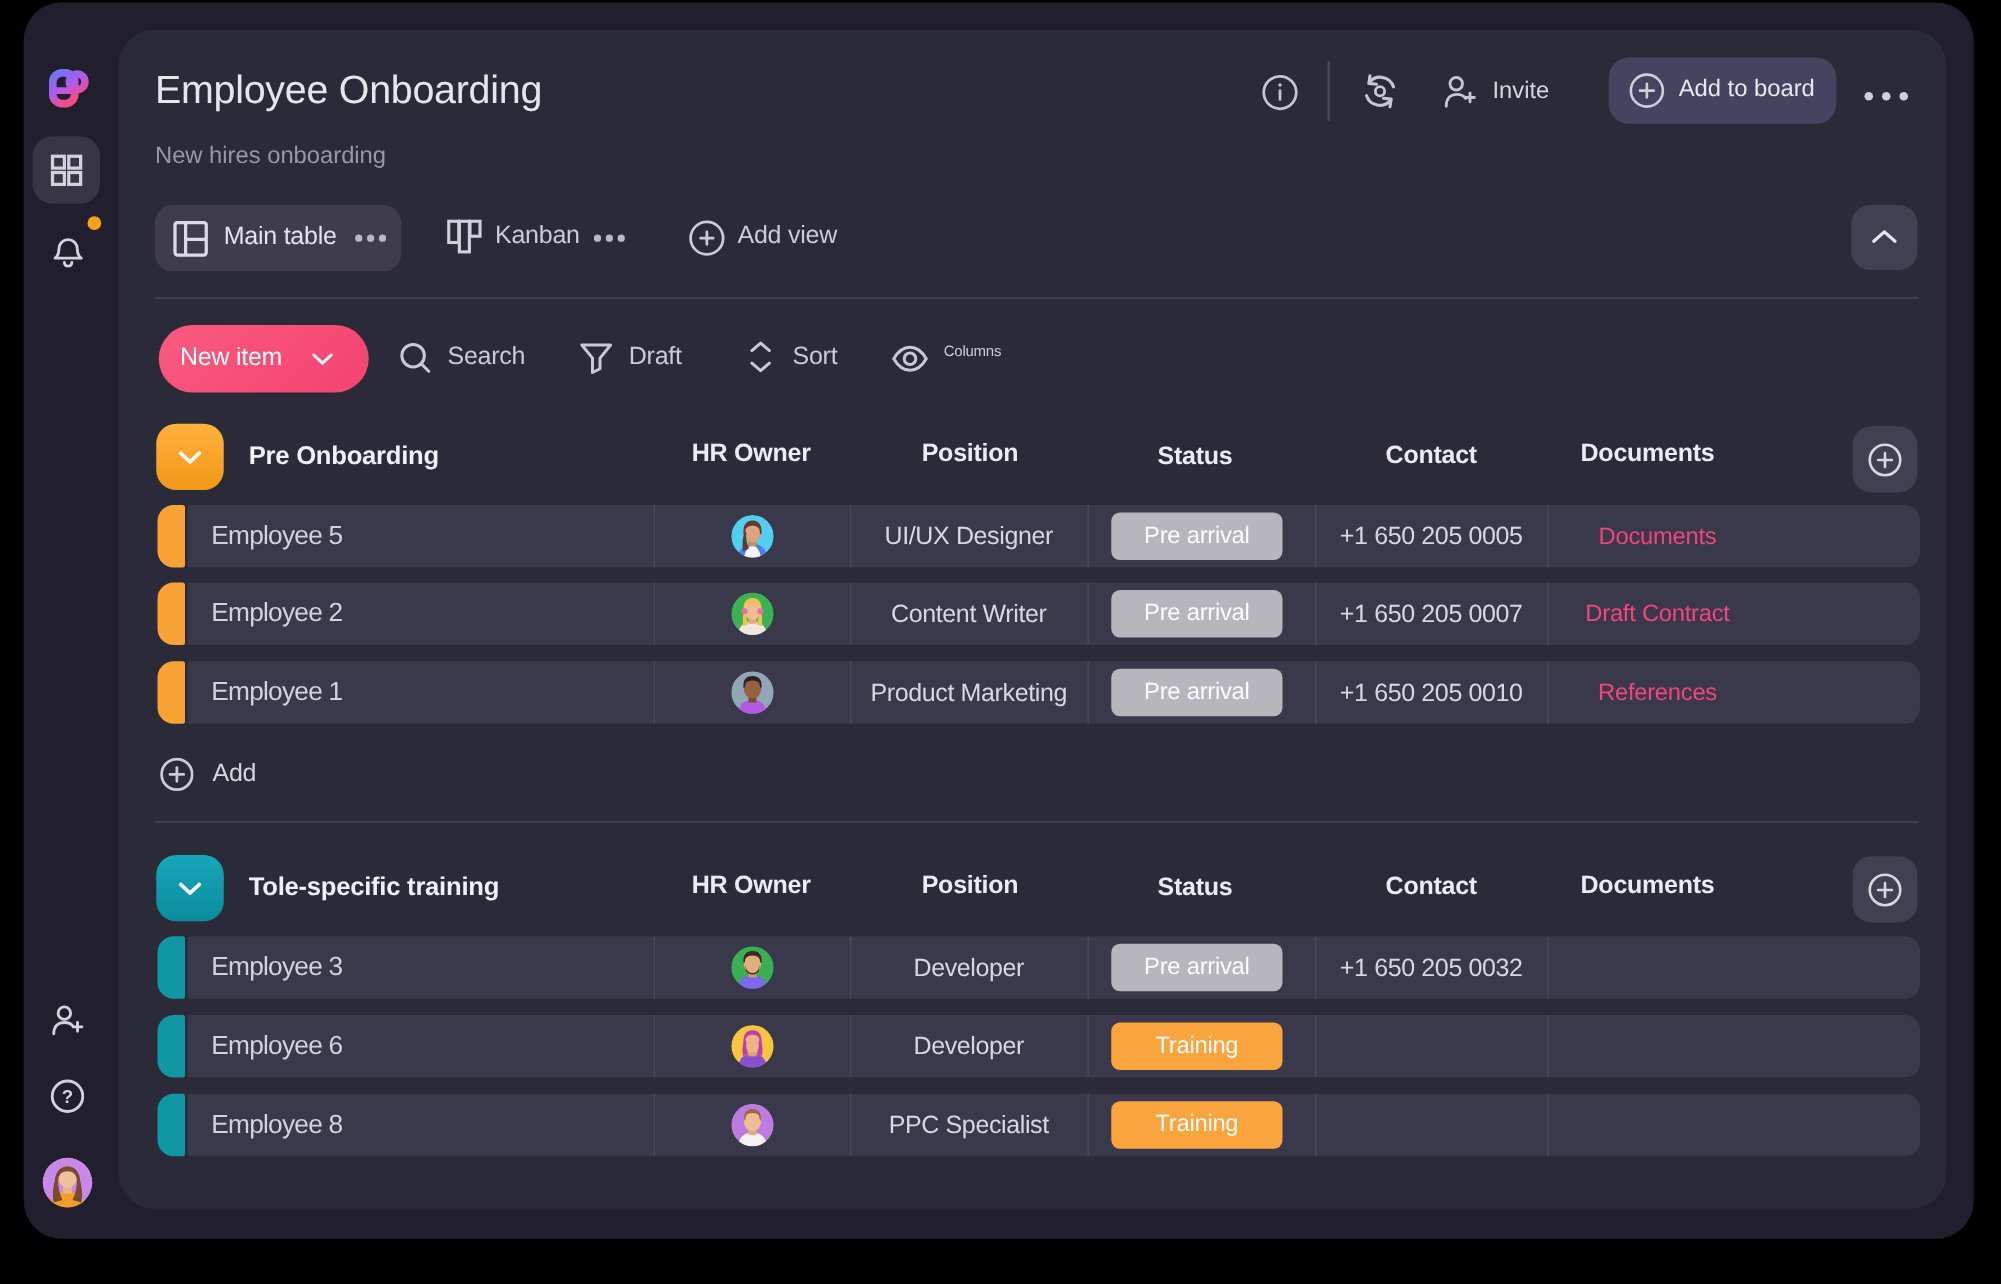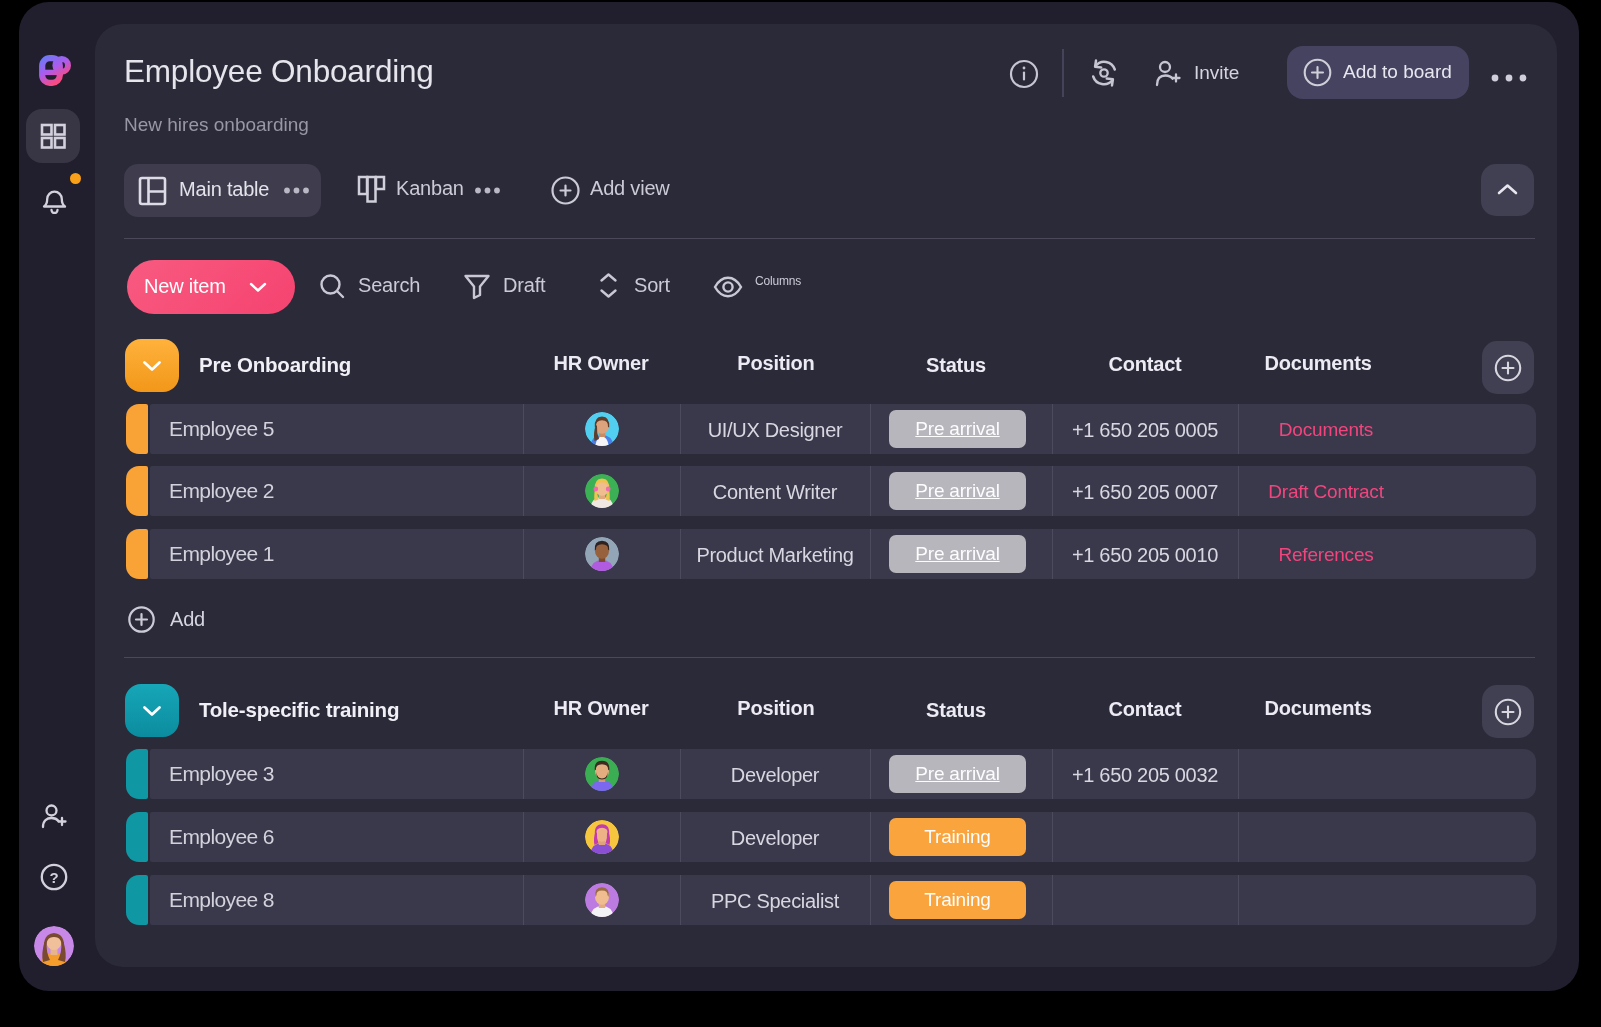--- a/index.html
+++ b/index.html
@@ -17,21 +17,21 @@
   .chipbtn { position:absolute; background:#413f52; border-radius:15px; }
   .vline { position:absolute; width:1px; background:#4c4a5c; top:0; bottom:0; }
   .row { position:absolute; left:55px; width:1386px; height:50px; background:#3a394b;
     border-radius:2px 12px 12px 2px; }
   .tab { position:absolute; left:31px; width:22px; height:50px; border-radius:13px 2px 2px 13px; }
   .rowname { position:absolute; left:19px; font-size:21px; letter-spacing:-0.6px; color:#d3d2dc; }
   .cellmid { position:absolute; transform:translate(-50%,-50%); font-size:20px; letter-spacing:-0.3px; color:#d8d7e1; white-space:nowrap; }
   .chip { position:absolute; left:739px; width:137px; height:38px; border-radius:7px;
     display:flex; align-items:center; justify-content:center;
     font-size:19px; color:#fdfdfe; letter-spacing:-0.2px;}
-  .chip.gray { background:#b7b6bc;text-decoration:underline; }
+  .chip.gray { background:#b7b6bc; }
   .chip.orange { background:#f9a43c; }
   .link { position:absolute; transform:translate(-50%,-50%); font-size:19px; color:#f2457e; letter-spacing:-0.2px; }
   .colh { position:absolute; transform:translateX(-50%); font-size:20px; font-weight:700;
     letter-spacing:-0.2px; color:#eceaf2; }
   .badge { position:absolute; left:30px; width:54px; height:53px; border-radius:16px;
     display:flex; align-items:center; justify-content:center; }
   .gtitle { position:absolute; left:104px; font-size:20.5px; font-weight:700; color:#f1f0f6; letter-spacing:-0.2px; }
   .avatar { position:absolute; transform:translate(-50%,-50%); }
   .hdiv { position:absolute; left:29px; width:1411px; height:1px; background:#4a4859; }
 </style>

